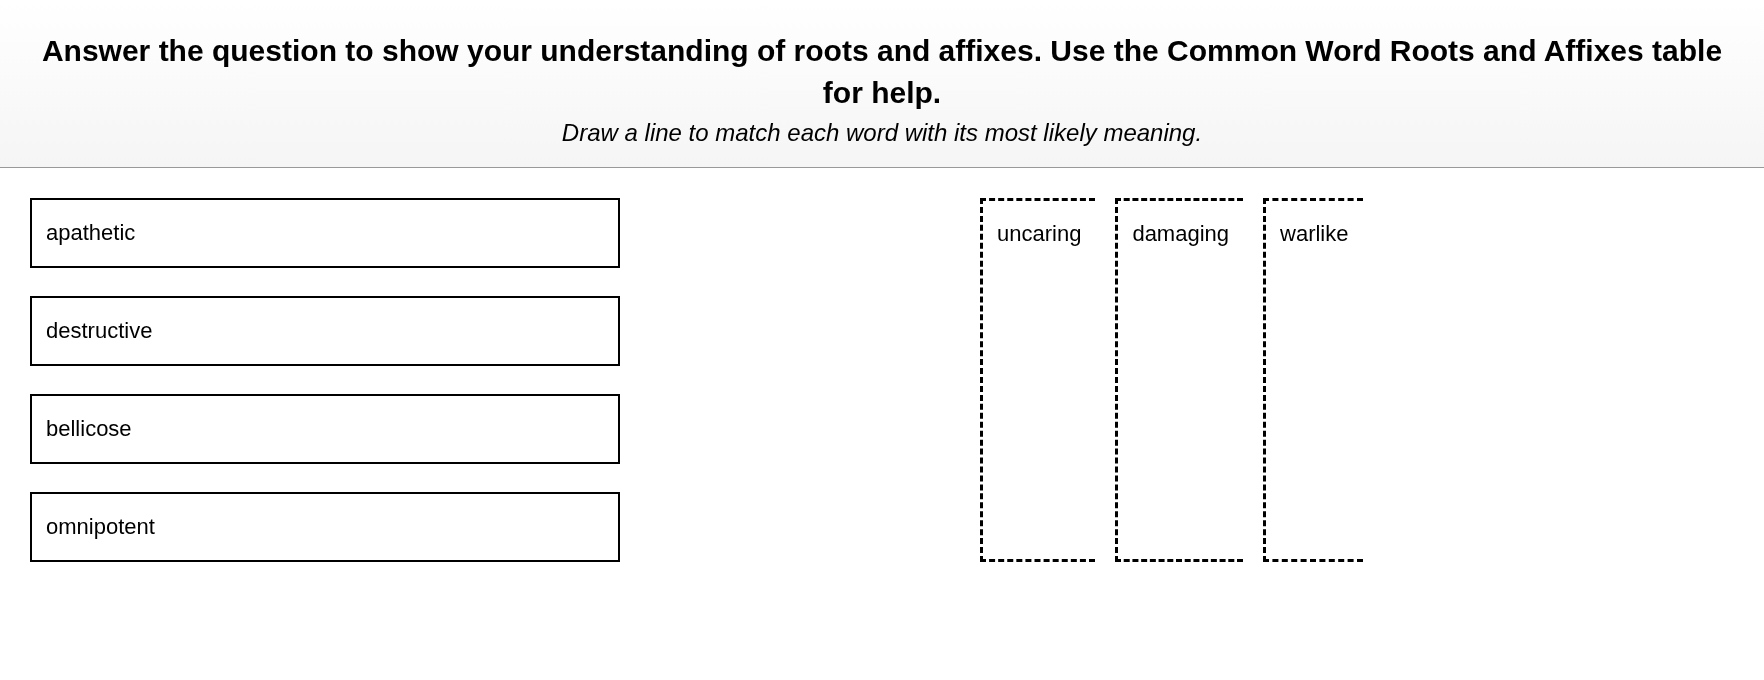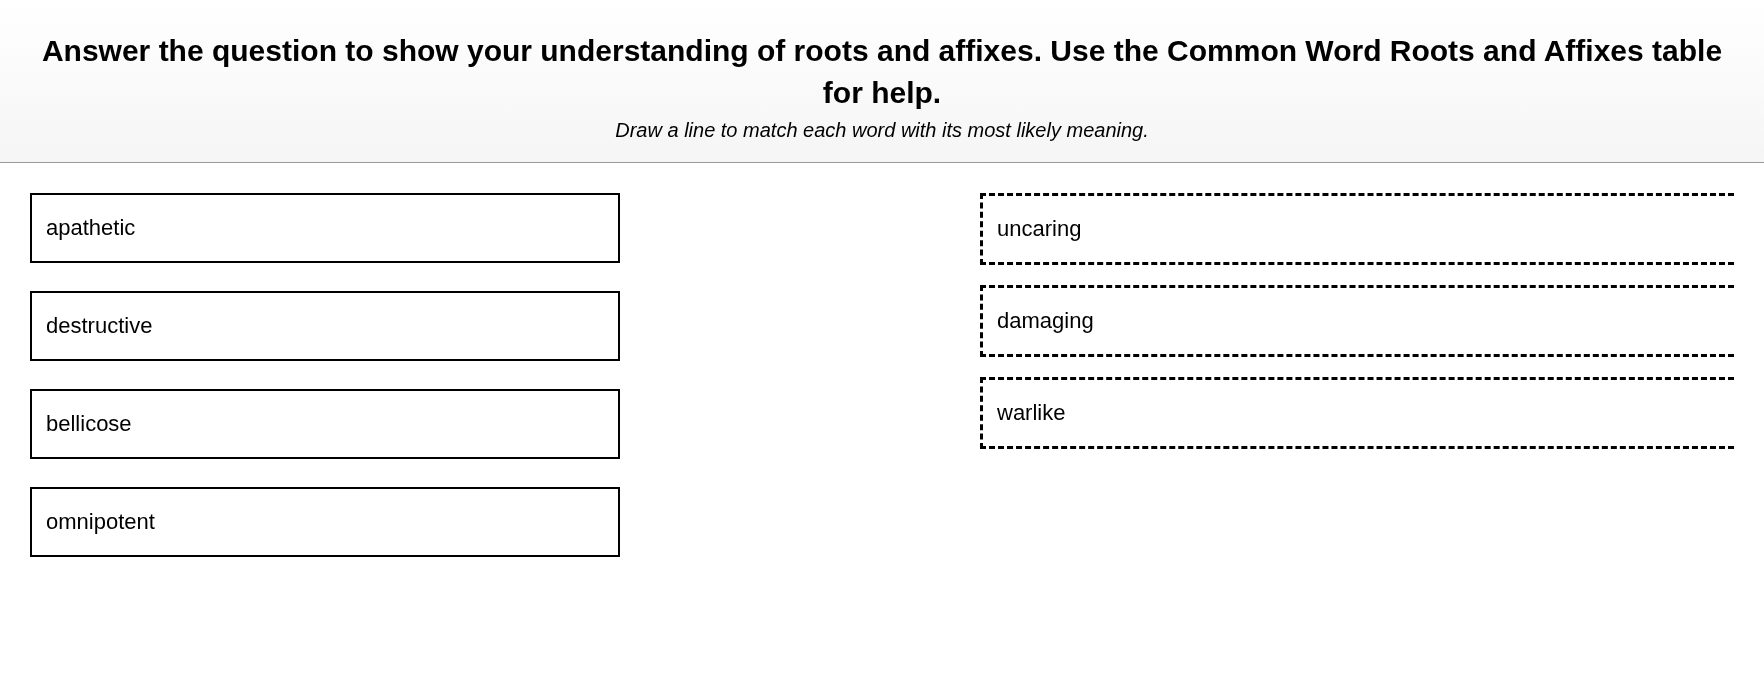--- a/index.html
+++ b/index.html
@@ -19,38 +19,38 @@
       padding: 30px 40px 20px 40px;
       text-align: center;
     }
     .title {
       font-size: 30px;
       font-weight: 700;
       line-height: 1.4;
       margin-bottom: 5px;
     }
     .subtitle {
-      font-size: 20px;
+      font-size: 24px;
       font-style: italic;
       font-weight: 400;
     }
     .content {
       display: flex;
       padding: 30px 30px 30px 30px;
       gap: 360px;
     }
     .left-column {
       display: flex;
       flex-direction: column;
       gap: 28px;
       flex: 0 0 590px;
     }
     .right-column {
       display: flex;
-      flex-direction: column;
+      flex-direction: row;
       gap: 20px;
       flex: 1;
     }
     .word-box {
       border: 2px solid #000000;
       background: #ffffff;
       padding: 20px 14px;
       font-size: 22px;
       font-weight: 400;
       cursor: move;

